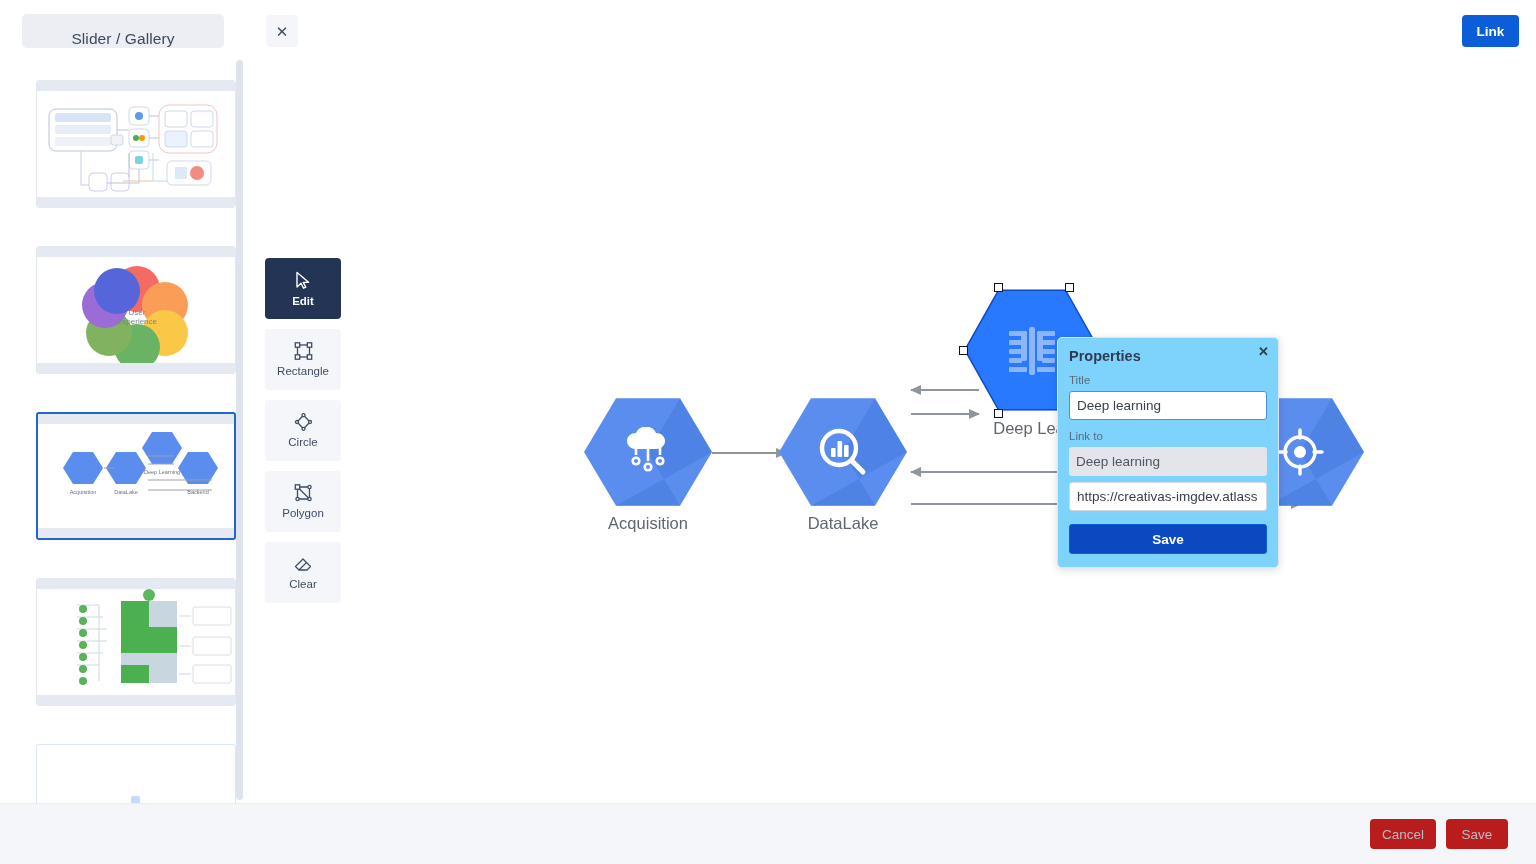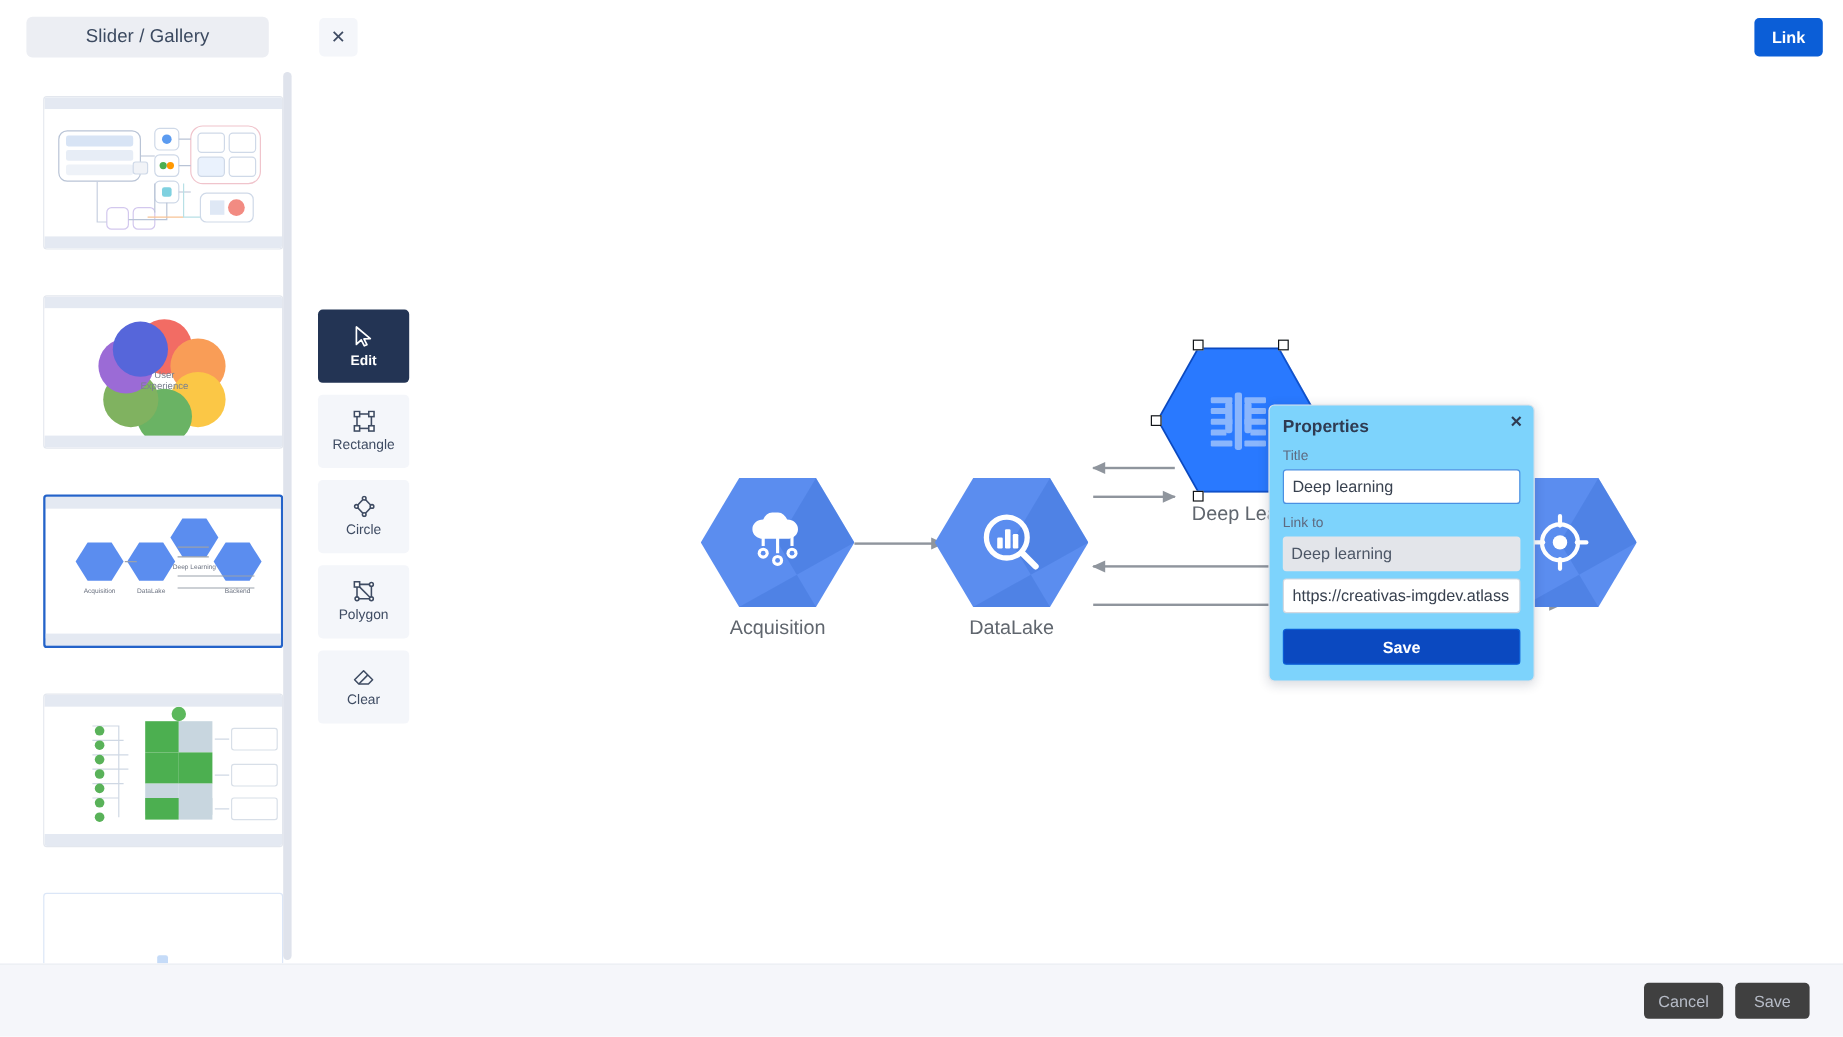--- a/index.html
+++ b/index.html
@@ -22,21 +22,21 @@
     left: 0; top: 0;
     width: 246px; height: 803px;
     background: #ffffff;
     overflow: hidden;
   }
   #sidebar-header {
     margin: 14px 22px 0 22px;
     height: 34px;
     background: #eceef3;
     border-radius: 5px;
-    display: flex; align-items: center; justify-content: center;
+    display: flex; align-items: flex-end; justify-content: center;
   }
   #sidebar-header .title {
     font-size: 15.5px;
     color: #3c4a60;
     letter-spacing: 0.1px;
   }
   #thumb-scroll {
     position: absolute;
     left: 0; top: 58px;
     width: 246px; height: 745px;
@@ -258,21 +258,21 @@
     left: 0; top: 803px;
     width: 1536px; height: 61px;
     background: #f5f6fa;
     border-top: 1px solid #eceef3;
     display: flex; align-items: center; justify-content: flex-end;
     gap: 10px;
     padding-right: 28px;
   }
   .footer-btn {
     height: 30px; min-width: 62px;
-    background: #404040; color: #b7bcc7;
+    background: #b91c1c; color: #b7bcc7;
     border: none; border-radius: 4px;
     font-size: 13.5px; cursor: default;
     font-family: "Liberation Sans", sans-serif;
     padding: 0 12px;
   }
 </style>
 </head>
 <body>
 
 <div id="app">

